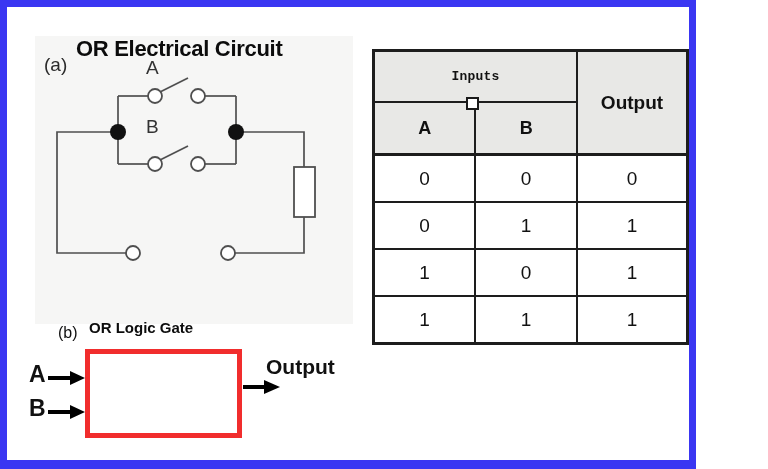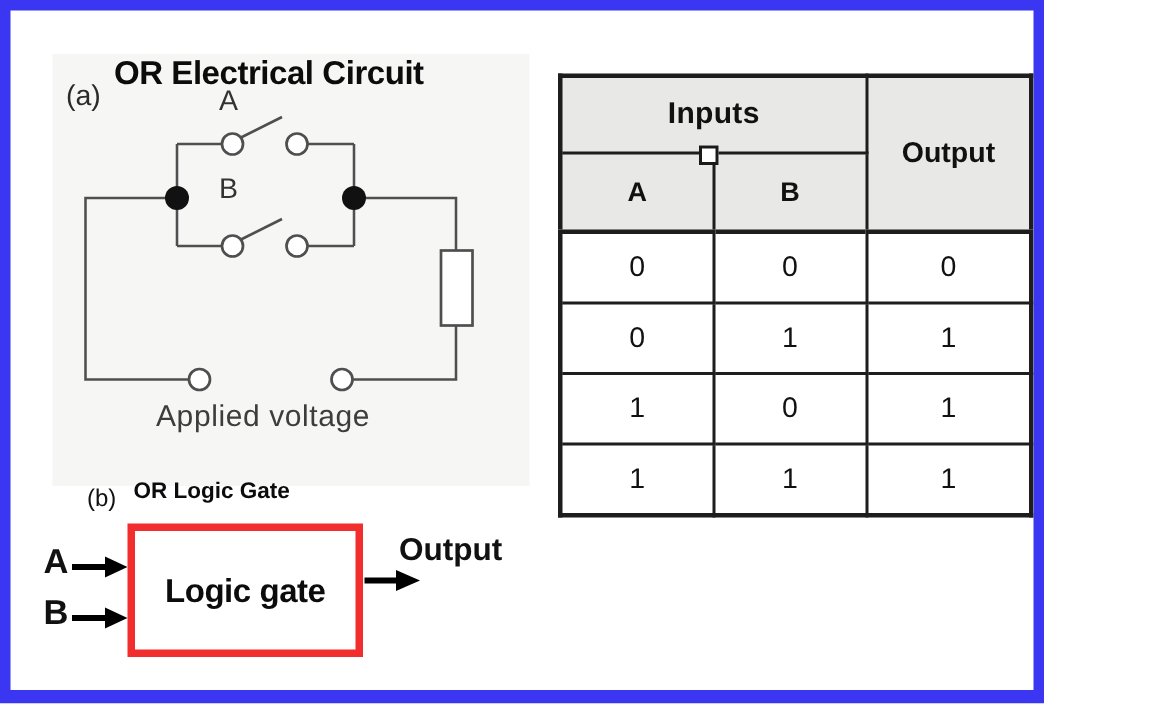--- a/index.html
+++ b/index.html
@@ -46,21 +46,21 @@
     border-collapse:collapse;
     table-layout:fixed;
   }
   .truth-table th,.truth-table td{
     border:2px solid #1d1d1d;
     text-align:center;vertical-align:middle;
     padding:0;color:#111;
   }
   .truth-table{border:3px solid #1d1d1d;}
   .truth-table thead th{background:#e8e8e6;}
-  .truth-table .h-top{height:49px;font-size:20px;font-weight:bold;letter-spacing:0.2px;}
+  .truth-table .h-top{height:49px;font-size:13px;font-weight:bold;letter-spacing:0.2px;font-family:Liberation Mono, monospace;}
   .truth-table .h-sub{height:50px;font-size:18px;font-weight:bold;}
   .truth-table .h-out{font-size:19px;font-weight:bold;border-bottom:3px solid #1d1d1d;}
   .truth-table .h-sub-row th{border-bottom:3px solid #1d1d1d;}
   .truth-table td{height:45px;font-size:19px;}
   .col-a,.col-b{width:121px;}
   .col-out{width:122px;}
   .tbl-handle{
     left:459px;top:90px;width:9px;height:9px;
     background:#ffffff;border:2px solid #1a1a1a;z-index:4;
   }
@@ -112,29 +112,27 @@
       <polygon points="63,398 78,405 63,412" stroke="none"></polygon>
       <line x1="236" y1="380" x2="258" y2="380"></line>
       <polygon points="257,373 273,380 257,387" stroke="none"></polygon>
     </g>
   </svg>
 
   <div class="abs txt title-a">OR Electrical Circuit</div>
   <div class="abs txt label-a">(a)</div>
   <div class="abs txt sw-a">A</div>
   <div class="abs txt sw-b">B</div>
-  <div class="abs txt applied">Applied voltage</div>
 
   <div class="abs txt label-b">(b)</div>
   <div class="abs txt title-b">OR Logic Gate</div>
   <div class="abs txt in-a">A</div>
   <div class="abs txt in-b">B</div>
   <div class="abs txt out-lbl">Output</div>
   <div class="abs gate-box">
-    <div class="line">Logic gate</div>
   </div>
 
   <table class="abs truth-table">
     <colgroup>
       <col class="col-a">
         <col class="col-b">
         <col class="col-out">
     </colgroup>
     <thead>
       <tr>

